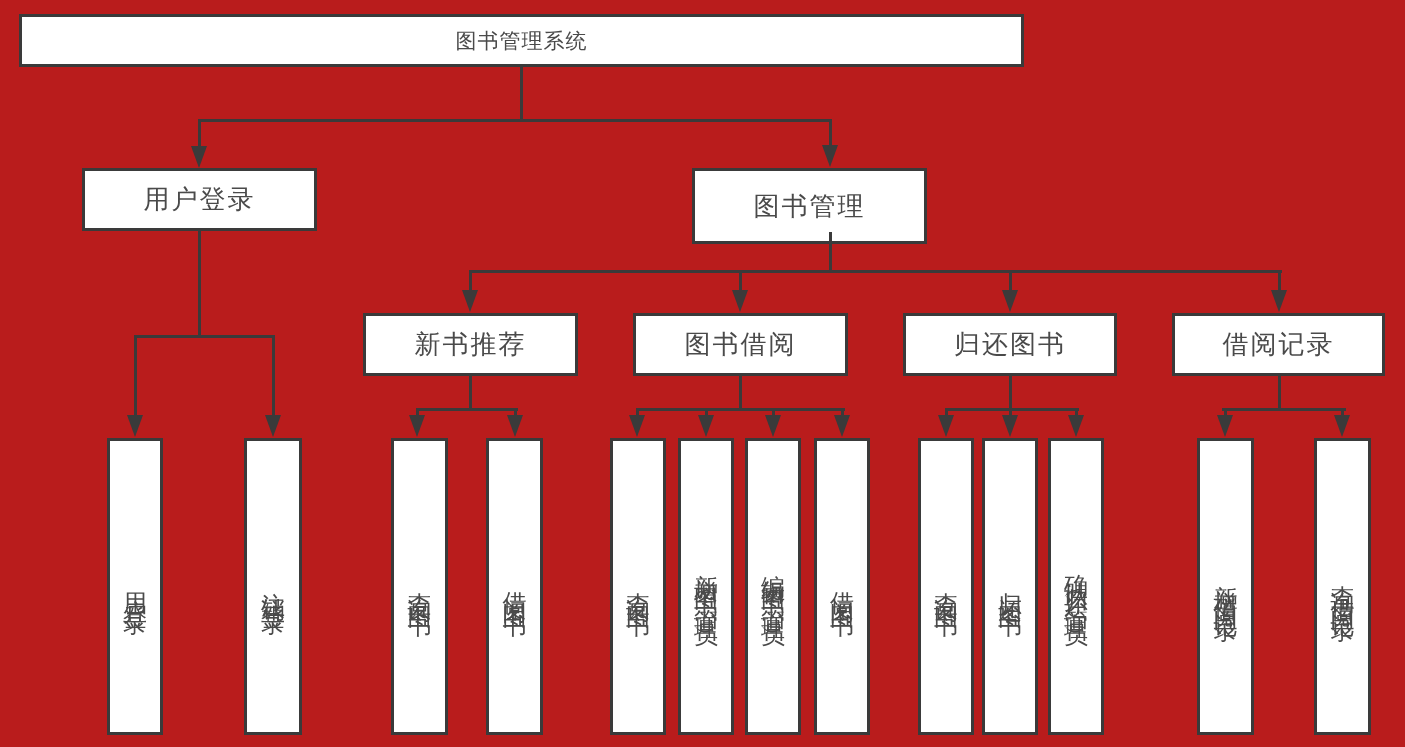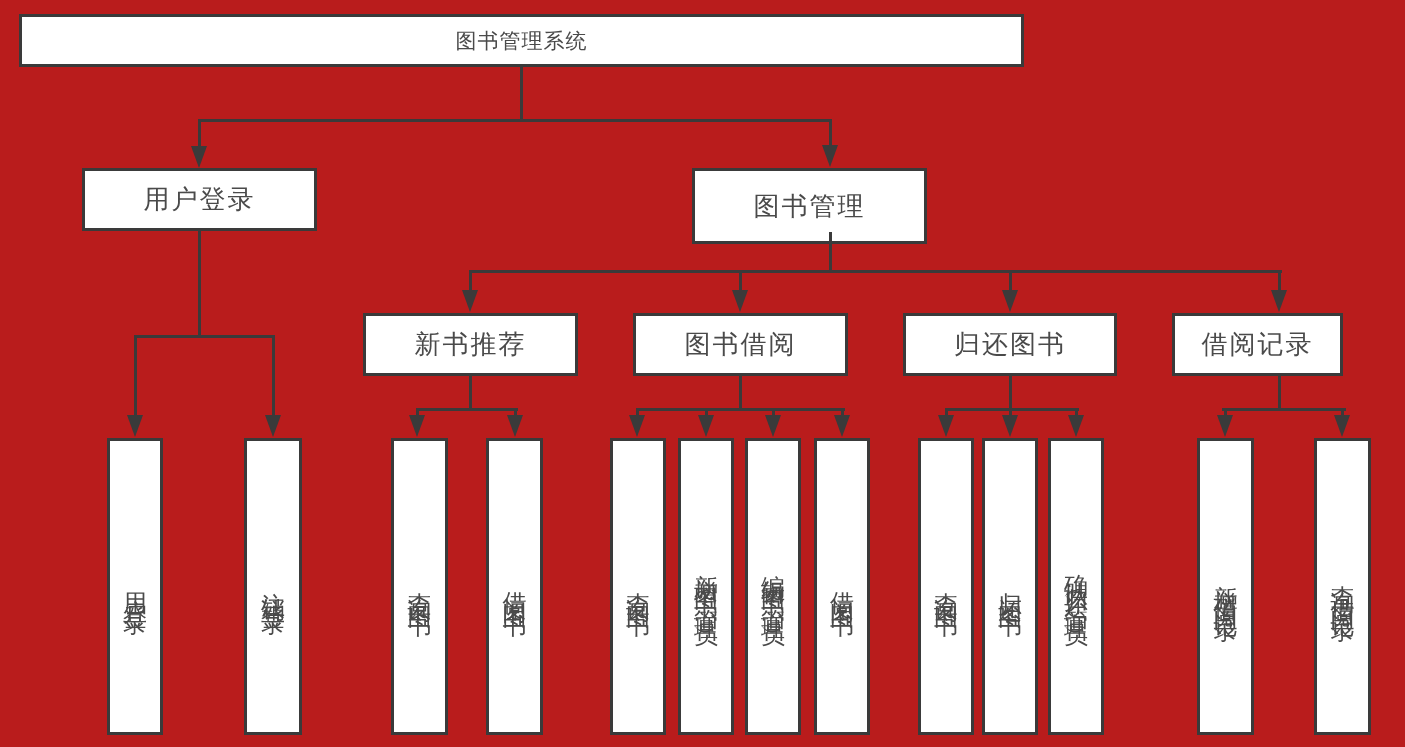--- a/index.html
+++ b/index.html
@@ -95,21 +95,21 @@
 
   <div class="box hbox" style="left:363px; top:313px; width:215px; height:63px;">
     <span>新书推荐</span>
   </div>
   <div class="box hbox" style="left:633px; top:313px; width:215px; height:63px;">
     <span>图书借阅</span>
   </div>
   <div class="box hbox" style="left:903px; top:313px; width:214px; height:63px;">
     <span>归还图书</span>
   </div>
-  <div class="box hbox" style="left:1172px; top:313px; width:171px; height:63px;">
+  <div class="box hbox" style="left:1172px; top:313px; width:213px; height:63px;">
     <span>借阅记录</span>
   </div>
 
   <div class="vl" style="left:469px; top:376px; height:34px;"></div>
   <div class="hl" style="left:416px; top:408px; width:102px;"></div>
   <div class="vl" style="left:416px; top:408px; height:10px;"></div>
   <div class="ah" style="left:409px; top:415px;"></div>
   <div class="vl" style="left:514px; top:408px; height:10px;"></div>
   <div class="ah" style="left:507px; top:415px;"></div>
 

